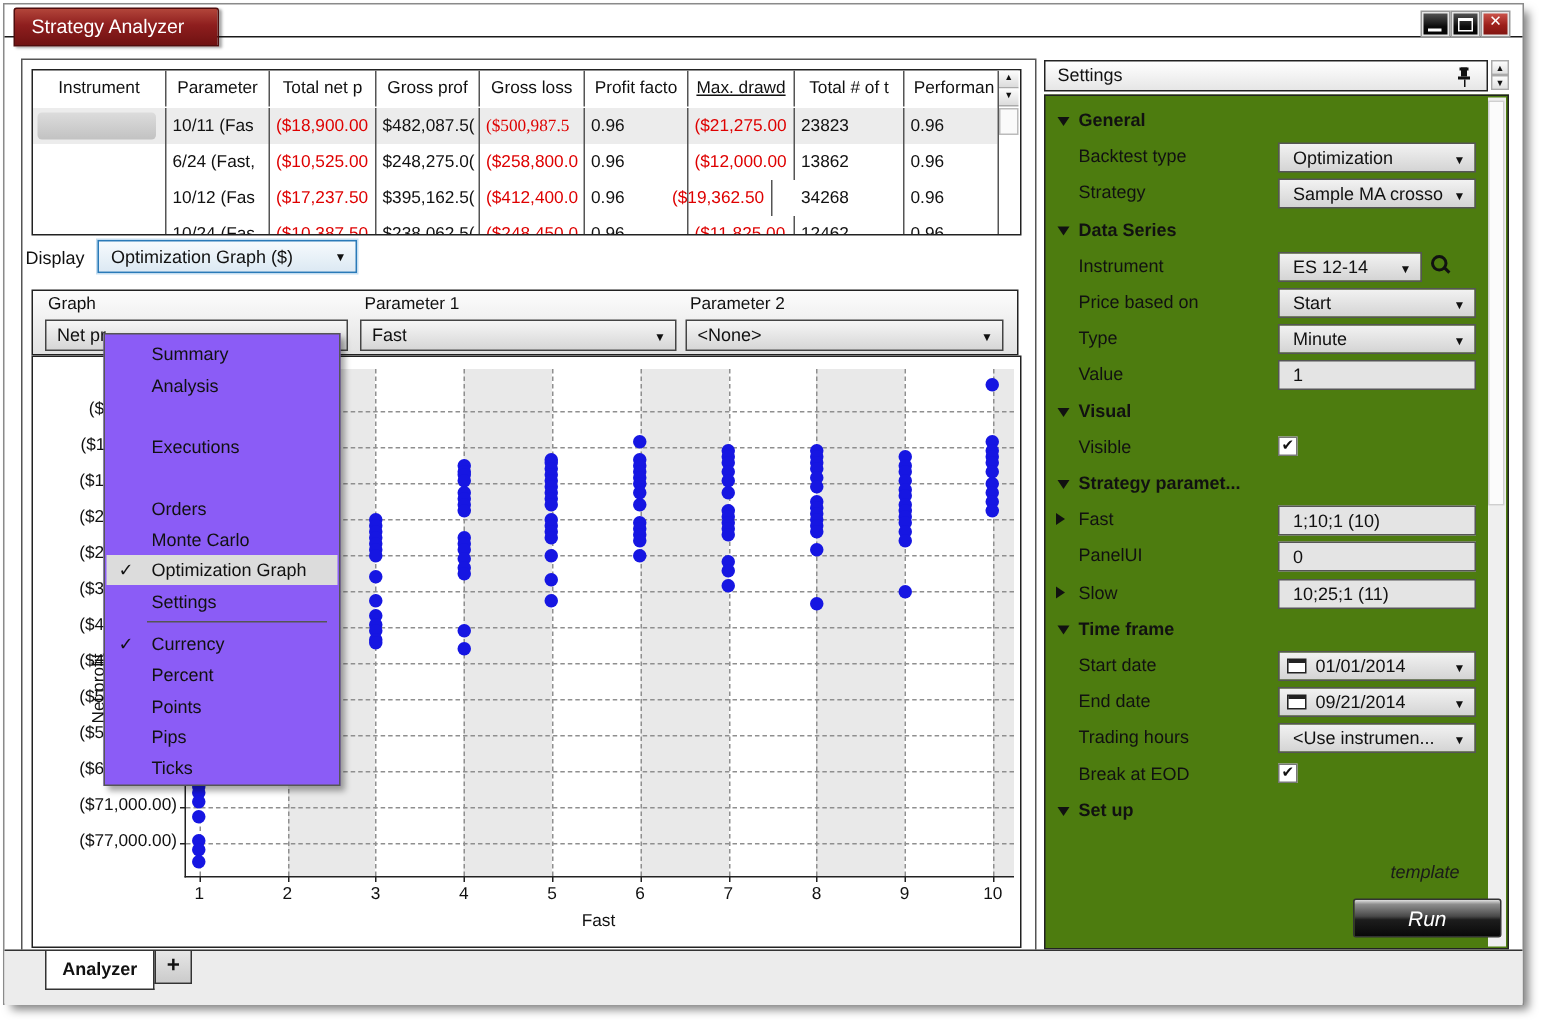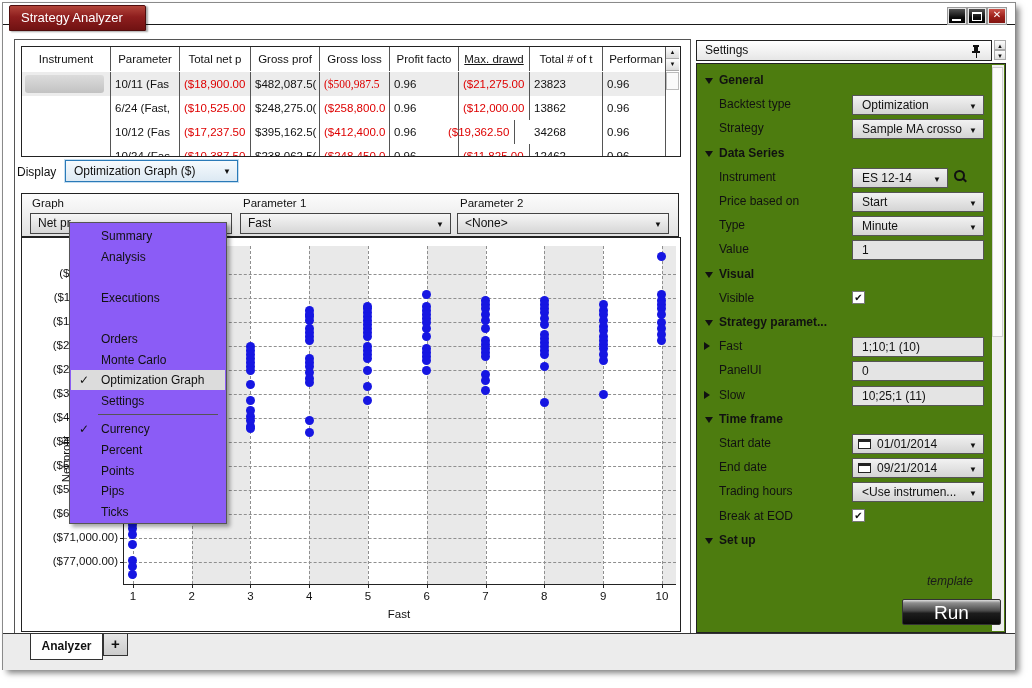--- a/index.html
+++ b/index.html
@@ -101,21 +101,21 @@
        background:linear-gradient(180deg,#222 0 2px,#fff 2px),
        repeating-linear-gradient(90deg,transparent 0 2px,#999 2px 3px);}
   .mag{position:absolute;left:255px;top:2px;width:16px;height:16px;cursor:pointer;}
   .mag .lens{position:absolute;left:2px;top:1px;width:7px;height:7px;border:2px solid #111;border-radius:50%;}
   .mag .handle{position:absolute;left:10px;top:10px;width:5px;height:2px;background:#111;transform:rotate(45deg);}
   #settings-scroll{position:absolute;right:1px;top:1px;width:12px;height:566px;background:#efefef;}
   #settings-thumb{position:absolute;left:0;top:2px;width:11px;height:270px;background:#fbfbfb;border:1px solid #cfcfcf;box-sizing:border-box;}
   #template-link{position:absolute;left:800px;top:571px;width:170px;text-align:right;font-size:12px;font-style:italic;color:#1a1a1a;cursor:pointer;}
   #run-button{position:absolute;left:899px;top:596px;width:99px;height:26px;border:1px solid #333;border-radius:2px;
               background:linear-gradient(180deg,#e0e0e0 0%,#8e8e8e 12%,#4a4a4a 45%,#1d1d1d 55%,#090909 100%);
-              color:#fff;font-size:19px;text-align:center;line-height:25px;cursor:pointer;box-sizing:border-box;}
+              color:#fff;font-size:14px;text-align:center;line-height:25px;cursor:pointer;box-sizing:border-box;font-style:italic;}
   
   #tabstrip{position:absolute;left:0;top:630px;width:100%;height:36px;background:#ececec;border-top:1px solid #333;}
   #tab-analyzer{position:absolute;left:27px;top:0px;width:73px;height:26px;background:#fff;border:1px solid #333;border-top:none;
                 font-size:12px;font-weight:bold;text-align:center;line-height:24px;color:#111;cursor:pointer;box-sizing:border-box;}
   #tab-add{position:absolute;left:100px;top:0px;width:25px;height:22px;background:linear-gradient(180deg,#e6e6e6,#cbcbcb);
            border:1px solid #333;border-top:none;font-size:15px;font-weight:bold;text-align:center;line-height:20px;color:#111;cursor:pointer;box-sizing:border-box;}
 </style>
 </head>
 <body>
 

